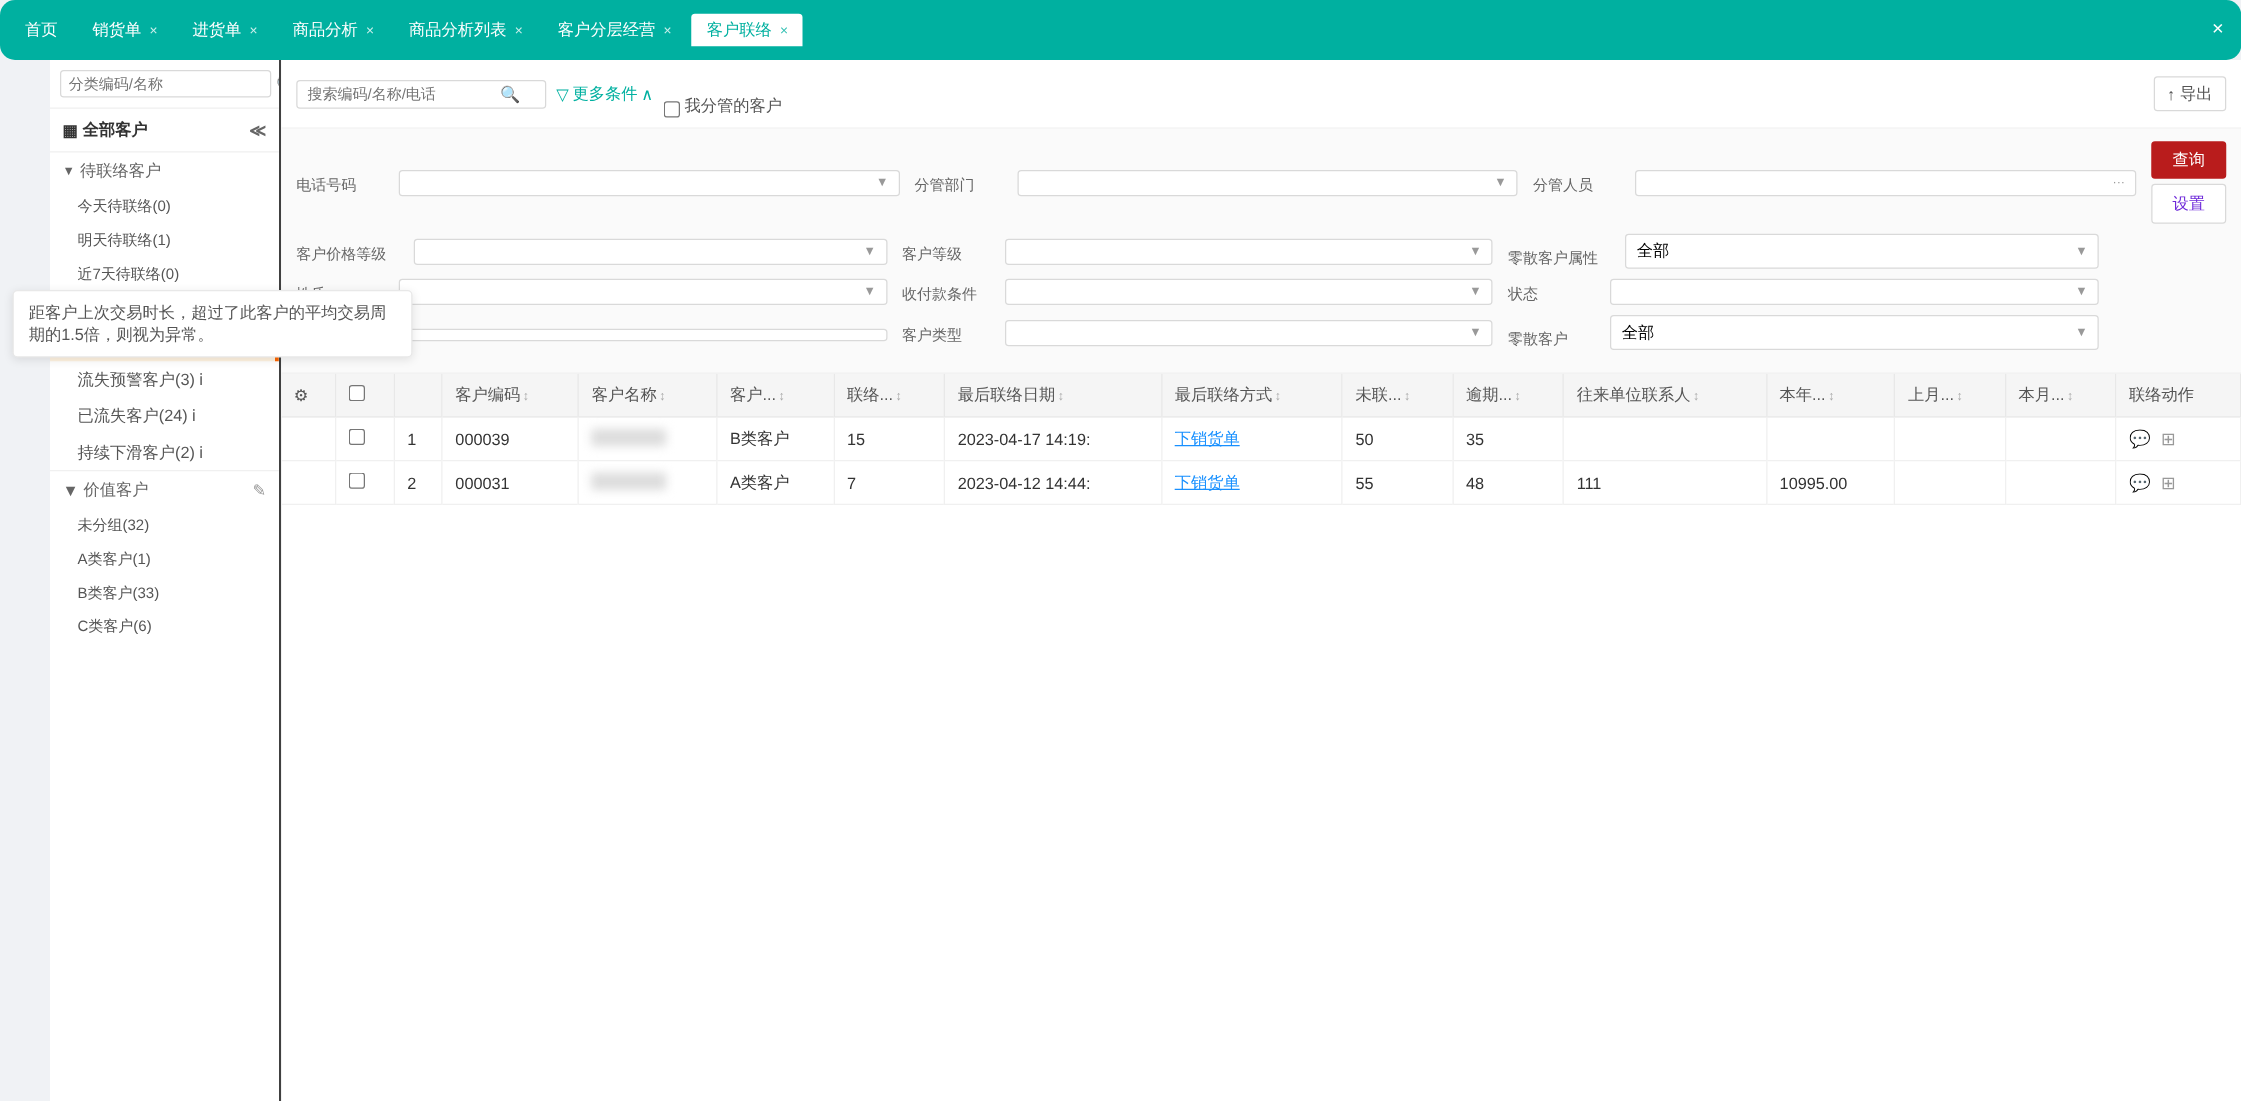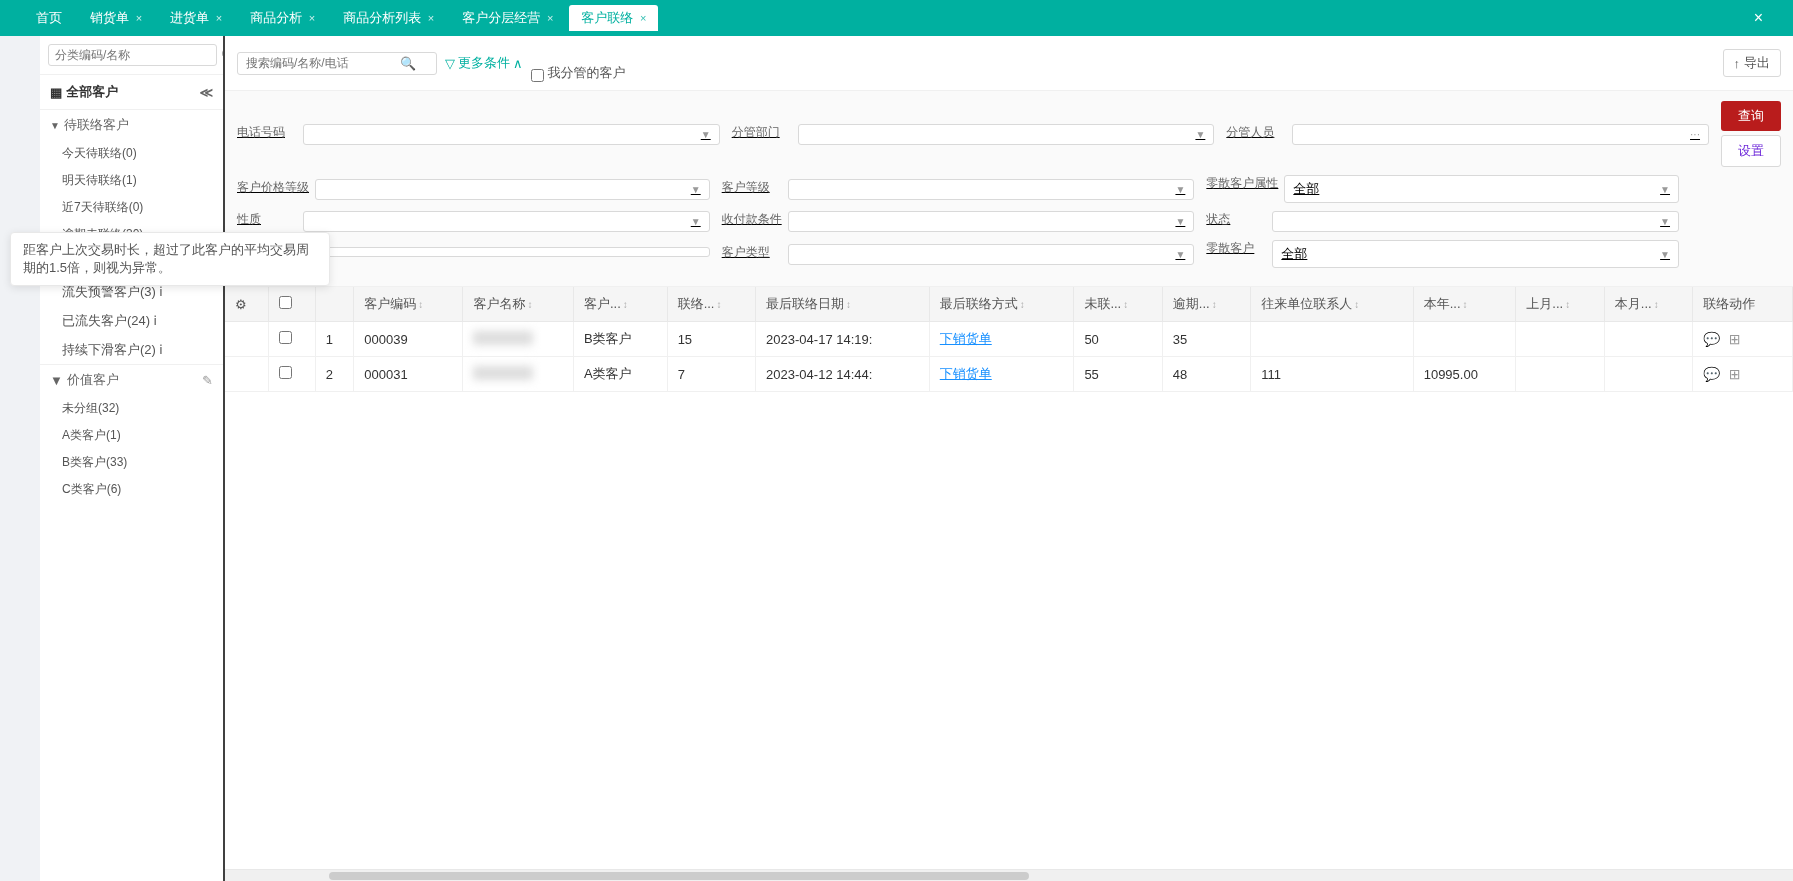--- a/index.html
+++ b/index.html
@@ -1,25 +1,26 @@
 <!DOCTYPE html>
 <html><head>
   <meta charset="utf-8">
   <style>
     * { box-sizing: border-box; margin: 0; padding: 0; font-family: 'Microsoft YaHei', Arial, sans-serif; font-size: 13px; }
     body { background: #f0f2f5; overflow: hidden; width: 1793px; height: 881px; }
 
     
     .top-nav {
       background: #00b0a0;
-      height: 36px;
-      display: flex;
-      align-items: center;
-      padding: 0 24px;
-      gap: 4px;
+      height: 48px;
+      display: flex;
+      align-items: center;
+      padding: 0 8px;
+      gap: 4px;
+      border-radius: 12px;
     }
     .nav-tab {
       color: #fff;
       padding: 4px 12px;
       cursor: pointer;
       border-radius: 3px 3px 0 0;
       white-space: nowrap;
       font-size: 13px;
     }
     .nav-tab.active {
@@ -196,24 +197,23 @@
       border-bottom: 1px solid #f0f0f0;
     }
     .filter-row {
       display: flex;
       gap: 12px;
       margin-bottom: 8px;
       align-items: center;
     }
     .filter-cell {
       display: flex;
-      align-items: flex-start;
-      gap: 6px;
+      align-items: flex-end;
+      gap: 22px;
       flex: 1;
-      text-decoration: underline;
     }
     .filter-label {
       color: #666;
       white-space: nowrap;
       font-size: 12px;
       min-width: 60px;
     }
     .filter-select {
       flex: 1;
       border: 1px solid #d9d9d9;

